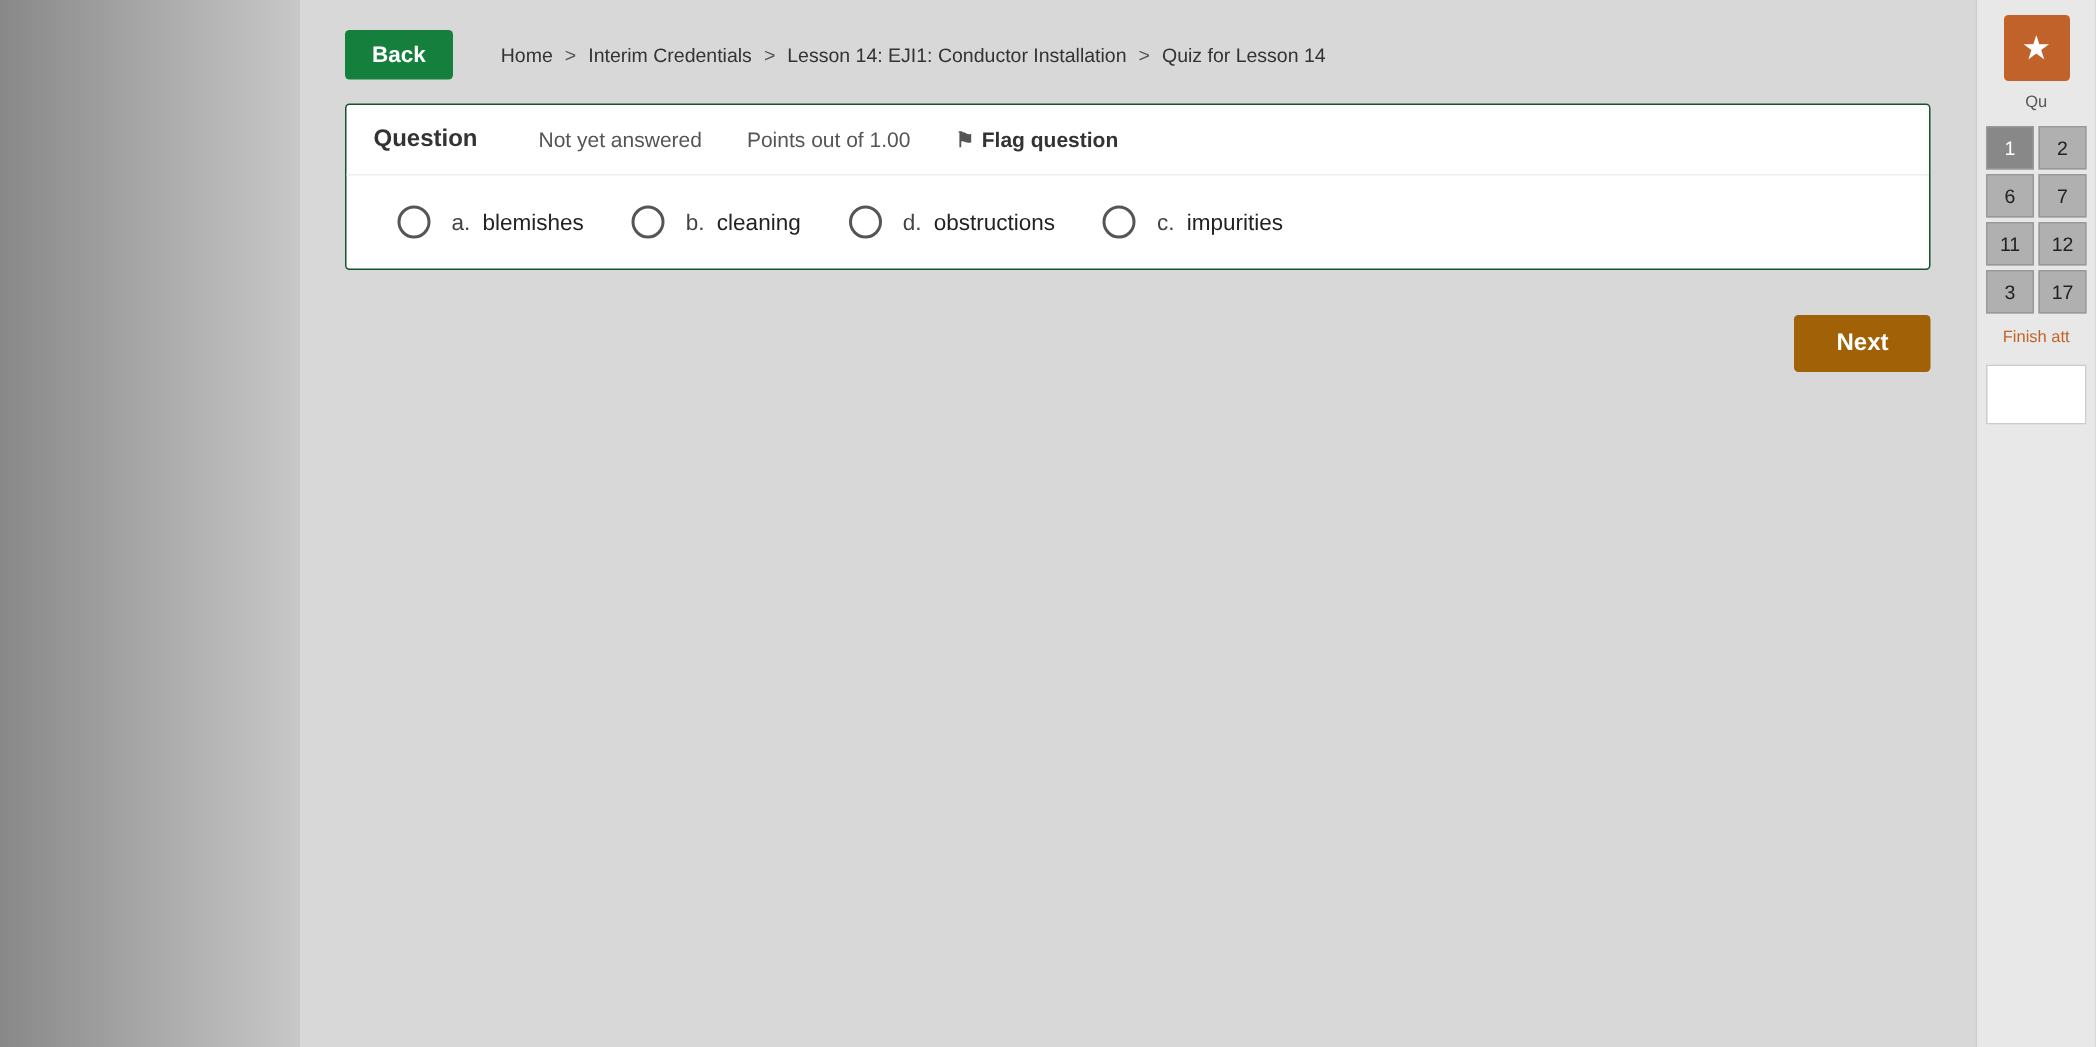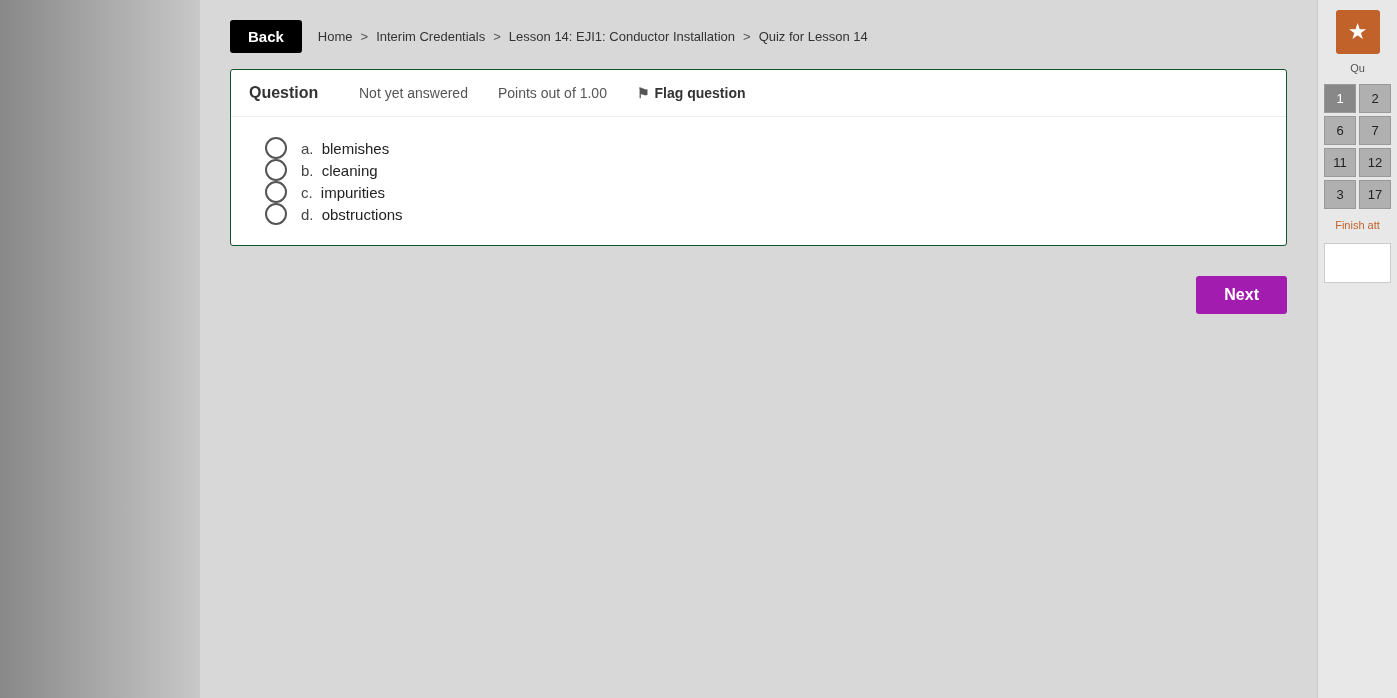--- a/index.html
+++ b/index.html
@@ -27,29 +27,29 @@
     .breadcrumb-bar {
       display: flex;
       align-items: center;
       gap: 8px;
       margin-bottom: 16px;
       font-size: 14px;
       color: #333;
     }
 
     .back-button {
-      background: #000000;
+      background: #15803d;
       color: white;
       border: none;
       padding: 8px 18px;
       font-size: 15px;
       font-weight: bold;
       cursor: pointer;
       border-radius: 3px;
-      margin-right: 8px;
+      margin-right: 24px;
     }
 
     .breadcrumb-sep {
       color: #555;
       font-size: 13px;
     }
 
     .breadcrumb-text {
       color: #333;
       font-size: 13px;
@@ -121,22 +121,21 @@
       margin-bottom: 28px;
     }
 
     .underline {
       text-decoration: underline;
     }
 
     .options-list {
       list-style: none;
       display: flex;
-      flex-direction: column;
-      gap: 0;
+      gap: 32px;
       padding-left: 10px;
     }
 
     .option-item {
       display: flex;
       align-items: center;
       gap: 14px;
       font-size: 16px;
       color: #222;
       cursor: pointer;
@@ -162,21 +161,21 @@
       margin-right: 4px;
     }
 
     .bottom-bar {
       display: flex;
       justify-content: flex-end;
       padding: 10px 0;
     }
 
     .next-button {
-      background: #a21caf;
+      background: #a16207;
       color: white;
       border: none;
       padding: 10px 28px;
       font-size: 16px;
       font-weight: bold;
       cursor: pointer;
       border-radius: 3px;
     }
 
     
@@ -294,29 +293,29 @@
         <li class="option-item">
           <span class="option-radio"></span>
           <span class="option-label">
             <span class="option-letter">b.</span>
             <span>cleaning</span>
           </span>
         </li>
         <li class="option-item">
           <span class="option-radio"></span>
           <span class="option-label">
-            <span class="option-letter">c.</span>
-            <span>impurities</span>
+            <span class="option-letter">d.</span>
+            <span>obstructions</span>
           </span>
         </li>
         <li class="option-item">
           <span class="option-radio"></span>
           <span class="option-label">
-            <span class="option-letter">d.</span>
-            <span>obstructions</span>
+            <span class="option-letter">c.</span>
+            <span>impurities</span>
           </span>
         </li>
       </ul>
     </div>
   </div>
 
   <div class="bottom-bar">
     <button class="next-button">Next</button>
   </div>
 

